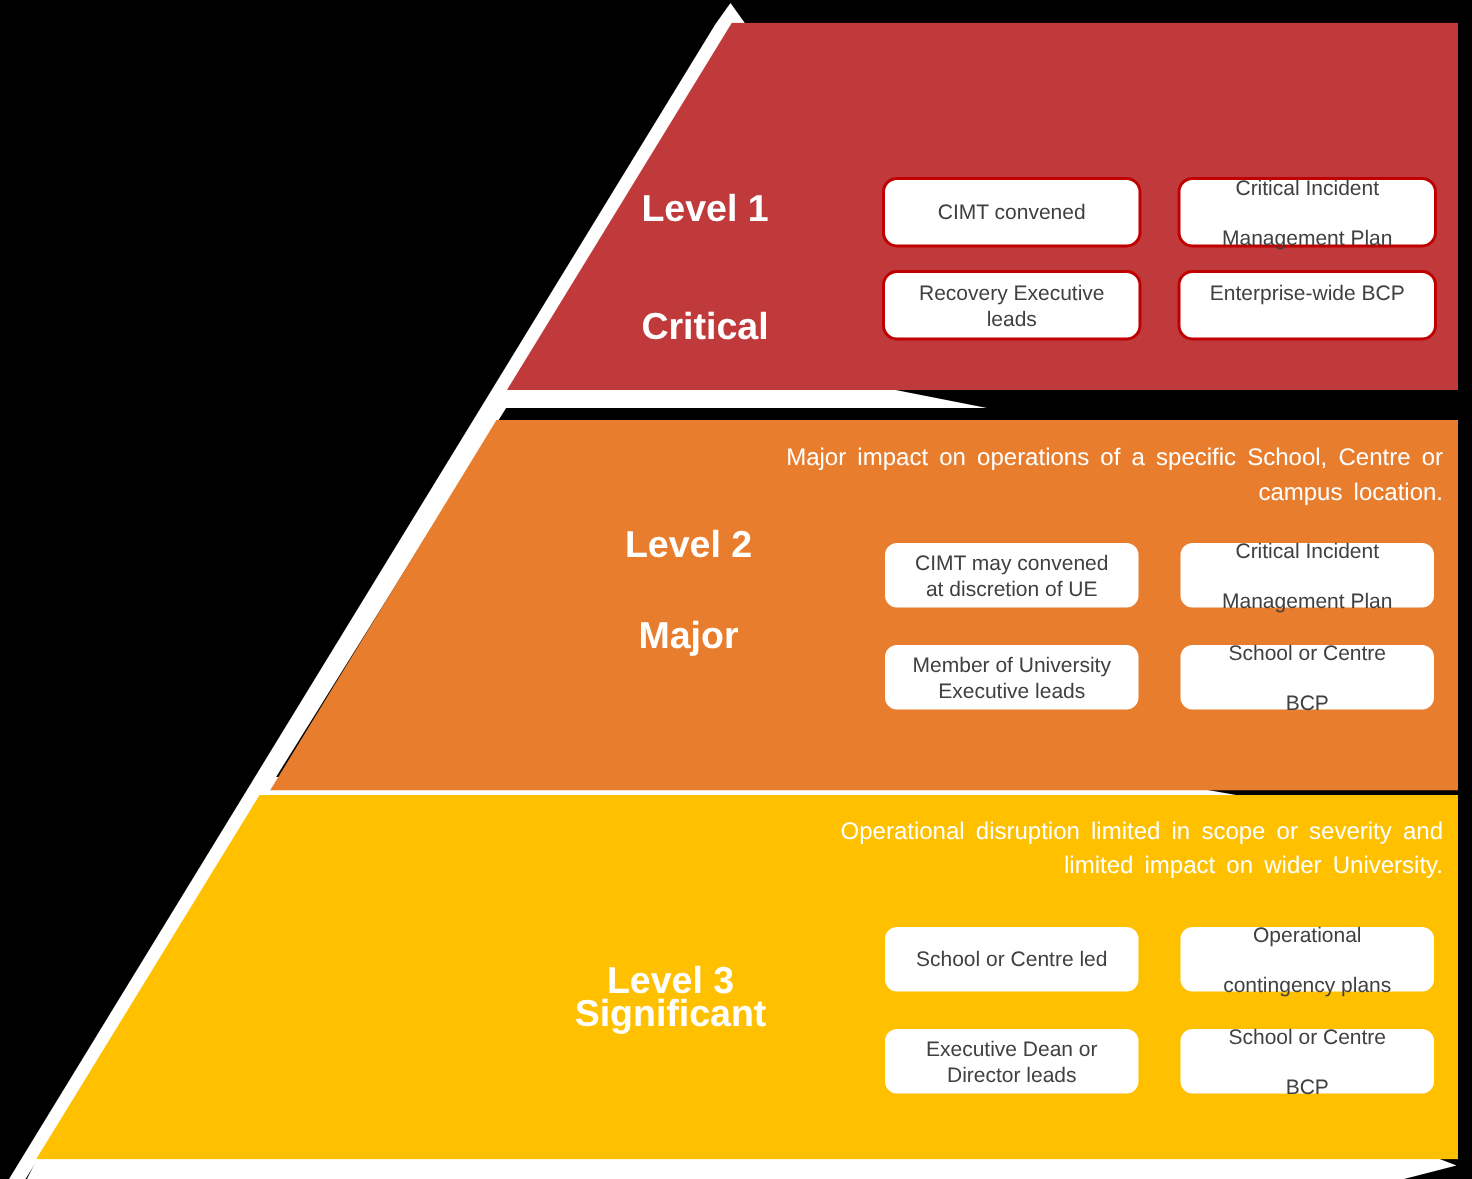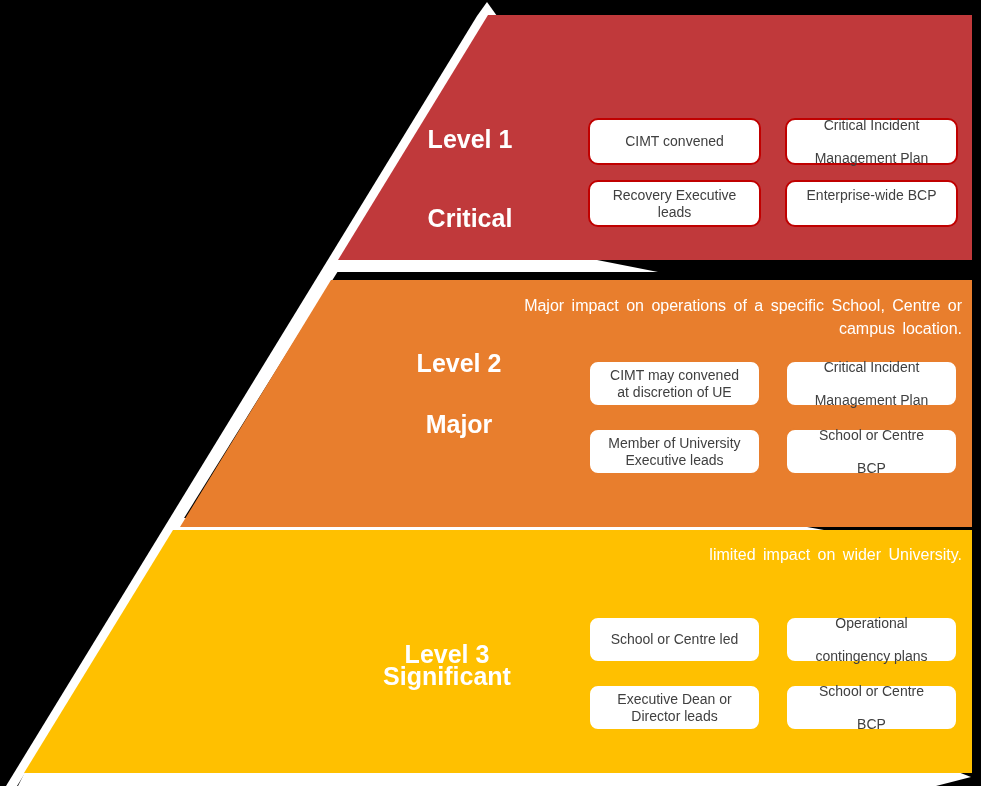--- a/index.html
+++ b/index.html
@@ -100,20 +100,21 @@
       <div>Executive leads</div>
     </div>
     <div class="box col-right row2" style="border-color: rgb(232, 126, 45);">
       <div>School or Centre</div>
       <div>BCP</div>
     </div>
   </div>
 
   <div class="band band3" style="background-color: rgb(255, 192, 0);">
     <div class="desc">
+      <div>Operational disruption limited in scope or severity and</div>
       <div>limited impact on wider University.</div>
     </div>
     <div class="labels">
       <div class="level-label">Level 3</div>
       <div class="severity-label">Significant</div>
     </div>
     <div class="box col-left row1" style="border-color: rgb(255, 192, 0);">
       <div>School or Centre led</div>
       <div></div>
     </div>

